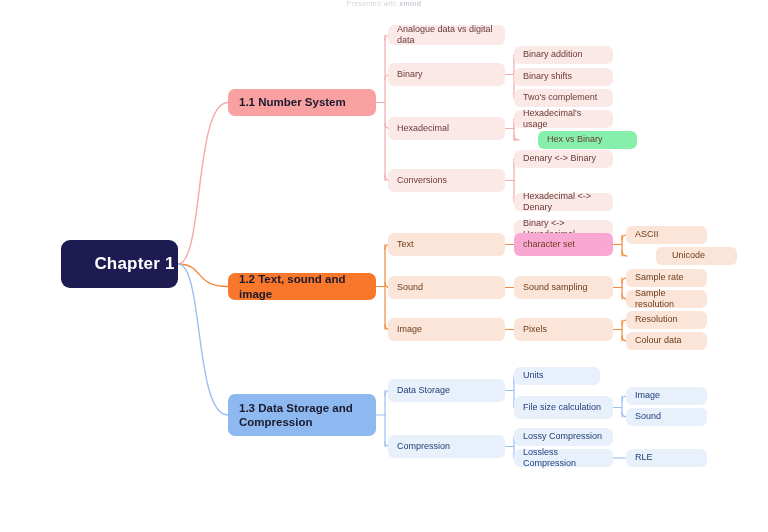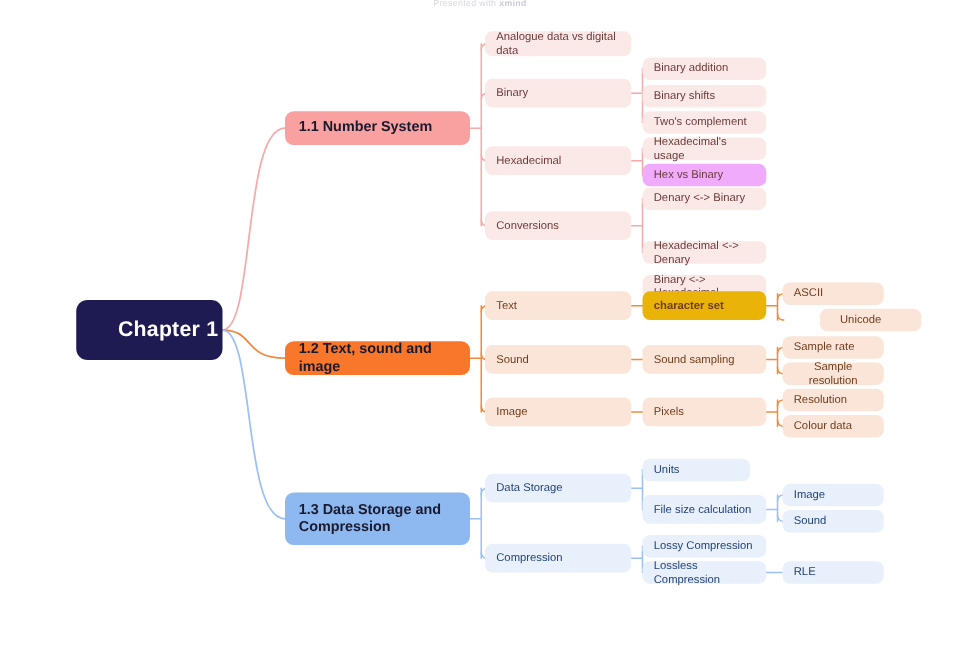--- a/index.html
+++ b/index.html
@@ -147,34 +147,34 @@
   <div id="nodes">
       <div class="node root" style="left: 61px; top: 240px; width: 117px; height: 48px; background: rgb(30, 27, 82); color: rgb(255, 255, 255); padding-left: 30px;">Chapter 1</div>
       <div class="node main" style="left: 228px; top: 89px; width: 148px; height: 27px; background: rgb(249, 160, 160); color: rgb(26, 26, 46);">1.1 Number System</div>
       <div class="node sub" style="left: 388px; top: 25px; width: 117px; height: 20px; background: rgb(251, 233, 232); color: rgb(107, 58, 56);">Analogue data vs digital data</div>
       <div class="node sub" style="left: 388px; top: 63px; width: 117px; height: 23px; background: rgb(251, 233, 232); color: rgb(107, 58, 56);">Binary</div>
       <div class="node sub" style="left: 514px; top: 46px; width: 99px; height: 18px; background: rgb(251, 233, 232); color: rgb(107, 58, 56);">Binary addition</div>
       <div class="node sub" style="left: 514px; top: 68px; width: 99px; height: 18px; background: rgb(251, 233, 232); color: rgb(107, 58, 56);">Binary shifts</div>
       <div class="node sub" style="left: 514px; top: 89px; width: 99px; height: 18px; background: rgb(251, 233, 232); color: rgb(107, 58, 56);">Two's complement</div>
       <div class="node sub" style="left: 388px; top: 117px; width: 117px; height: 23px; background: rgb(251, 233, 232); color: rgb(107, 58, 56);">Hexadecimal</div>
       <div class="node sub" style="left: 514px; top: 110px; width: 99px; height: 18px; background: rgb(251, 233, 232); color: rgb(107, 58, 56);">Hexadecimal's usage</div>
-      <div class="node sub" style="left: 514px; top: 131px; width: 99px; height: 18px; background: #f0abfc; color: rgb(107, 58, 56);">Hex vs Binary</div>
+      <div class="node sub" style="left: 538px; top: 131px; width: 99px; height: 18px; background: #86efac; color: rgb(107, 58, 56);">Hex vs Binary</div>
       <div class="node sub" style="left: 388px; top: 169px; width: 117px; height: 23px; background: rgb(251, 233, 232); color: rgb(107, 58, 56);">Conversions</div>
       <div class="node sub" style="left: 514px; top: 150px; width: 99px; height: 18px; background: rgb(251, 233, 232); color: rgb(107, 58, 56);">Denary &lt;-&gt; Binary</div>
       <div class="node sub" style="left: 514px; top: 172px; width: 99px; height: 18px; background: rgb(251, 233, 232); color: rgb(107, 58, 56); margin-top: 48px;">Binary &lt;-&gt; Hexadecimal</div>
       <div class="node sub" style="left: 514px; top: 193px; width: 99px; height: 18px; background: rgb(251, 233, 232); color: rgb(107, 58, 56);">Hexadecimal &lt;-&gt; Denary</div>
       <div class="node main" style="left: 228px; top: 273px; width: 148px; height: 27px; background: rgb(249, 119, 43); color: rgb(26, 26, 46);">1.2 Text, sound and image</div>
       <div class="node sub" style="left: 388px; top: 233px; width: 117px; height: 23px; background: rgb(251, 229, 216); color: rgb(110, 60, 28);">Text</div>
-      <div class="node sub" style="left: 514px; top: 233px; width: 99px; height: 23px; background: #eab308; color: rgb(110, 60, 28); font-weight: bold;">character set</div>
+      <div class="node sub" style="left: 514px; top: 233px; width: 99px; height: 23px; background: #f9a8d4; color: rgb(110, 60, 28);">character set</div>
       <div class="node sub" style="left: 626px; top: 226px; width: 81px; height: 18px; background: rgb(251, 229, 216); color: rgb(110, 60, 28);">ASCII</div>
       <div class="node sub" style="left: 656px; top: 247px; width: 81px; height: 18px; background: rgb(251, 229, 216); color: rgb(110, 60, 28); padding-left: 16px;">Unicode</div>
       <div class="node sub" style="left: 388px; top: 276px; width: 117px; height: 23px; background: rgb(251, 229, 216); color: rgb(110, 60, 28);">Sound</div>
       <div class="node sub" style="left: 514px; top: 276px; width: 99px; height: 23px; background: rgb(251, 229, 216); color: rgb(110, 60, 28);">Sound sampling</div>
       <div class="node sub" style="left: 626px; top: 269px; width: 81px; height: 18px; background: rgb(251, 229, 216); color: rgb(110, 60, 28);">Sample rate</div>
-      <div class="node sub" style="left: 626px; top: 290px; width: 81px; height: 18px; background: rgb(251, 229, 216); color: rgb(110, 60, 28); text-align: center;">Sample resolution</div>
+      <div class="node sub" style="left: 626px; top: 290px; width: 81px; height: 18px; background: rgb(251, 229, 216); color: rgb(110, 60, 28);">Sample resolution</div>
       <div class="node sub" style="left: 388px; top: 318px; width: 117px; height: 23px; background: rgb(251, 229, 216); color: rgb(110, 60, 28);">Image</div>
       <div class="node sub" style="left: 514px; top: 318px; width: 99px; height: 23px; background: rgb(251, 229, 216); color: rgb(110, 60, 28);">Pixels</div>
       <div class="node sub" style="left: 626px; top: 311px; width: 81px; height: 18px; background: rgb(251, 229, 216); color: rgb(110, 60, 28);">Resolution</div>
       <div class="node sub" style="left: 626px; top: 332px; width: 81px; height: 18px; background: rgb(251, 229, 216); color: rgb(110, 60, 28);">Colour data</div>
       <div class="node main" style="left: 228px; top: 394px; width: 148px; height: 42px; background: rgb(142, 184, 240); color: rgb(26, 26, 46);">1.3 Data Storage and Compression</div>
       <div class="node sub" style="left: 388px; top: 379px; width: 117px; height: 23px; background: rgb(232, 240, 252); color: rgb(35, 65, 122);">Data Storage</div>
       <div class="node sub" style="left: 514px; top: 367px; width: 86px; height: 18px; background: rgb(232, 240, 252); color: rgb(35, 65, 122);">Units</div>
       <div class="node sub" style="left: 514px; top: 396px; width: 99px; height: 23px; background: rgb(232, 240, 252); color: rgb(35, 65, 122);">File size calculation</div>
       <div class="node sub" style="left: 626px; top: 387px; width: 81px; height: 18px; background: rgb(232, 240, 252); color: rgb(35, 65, 122);">Image</div>
       <div class="node sub" style="left: 626px; top: 408px; width: 81px; height: 18px; background: rgb(232, 240, 252); color: rgb(35, 65, 122);">Sound</div>

